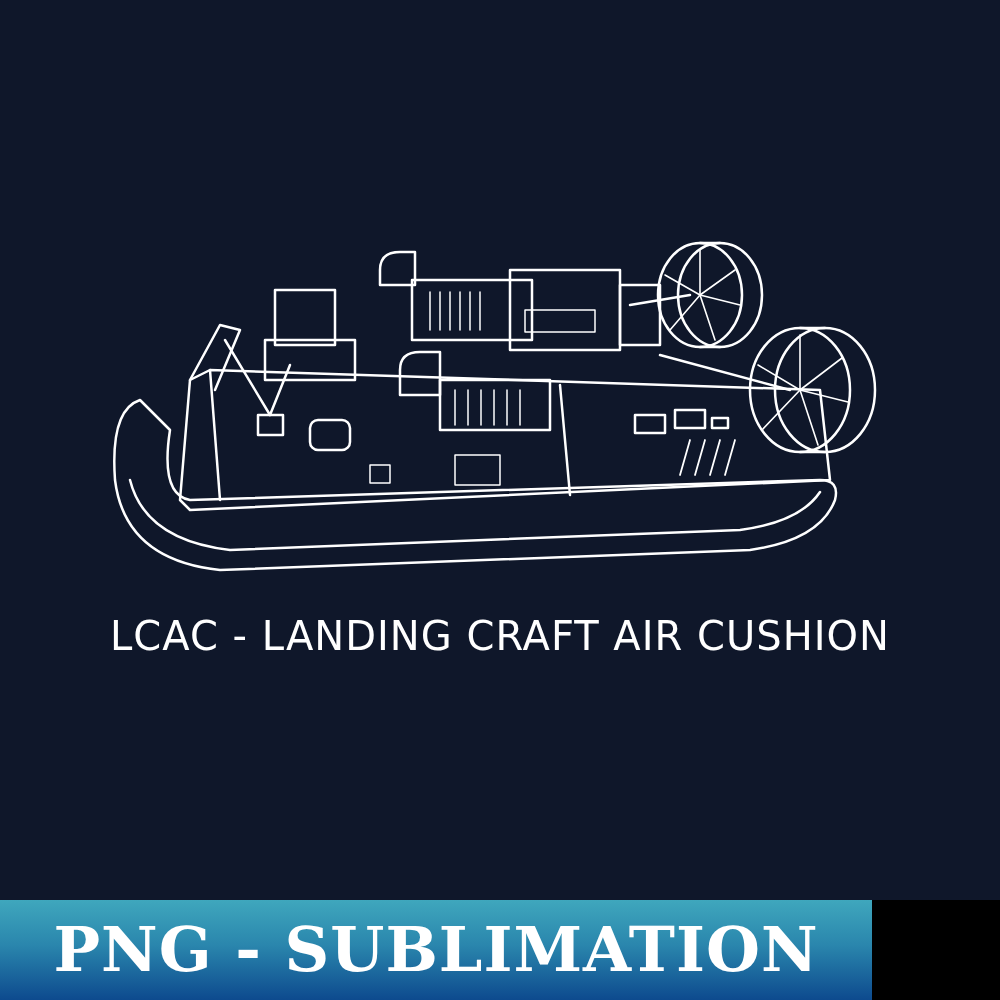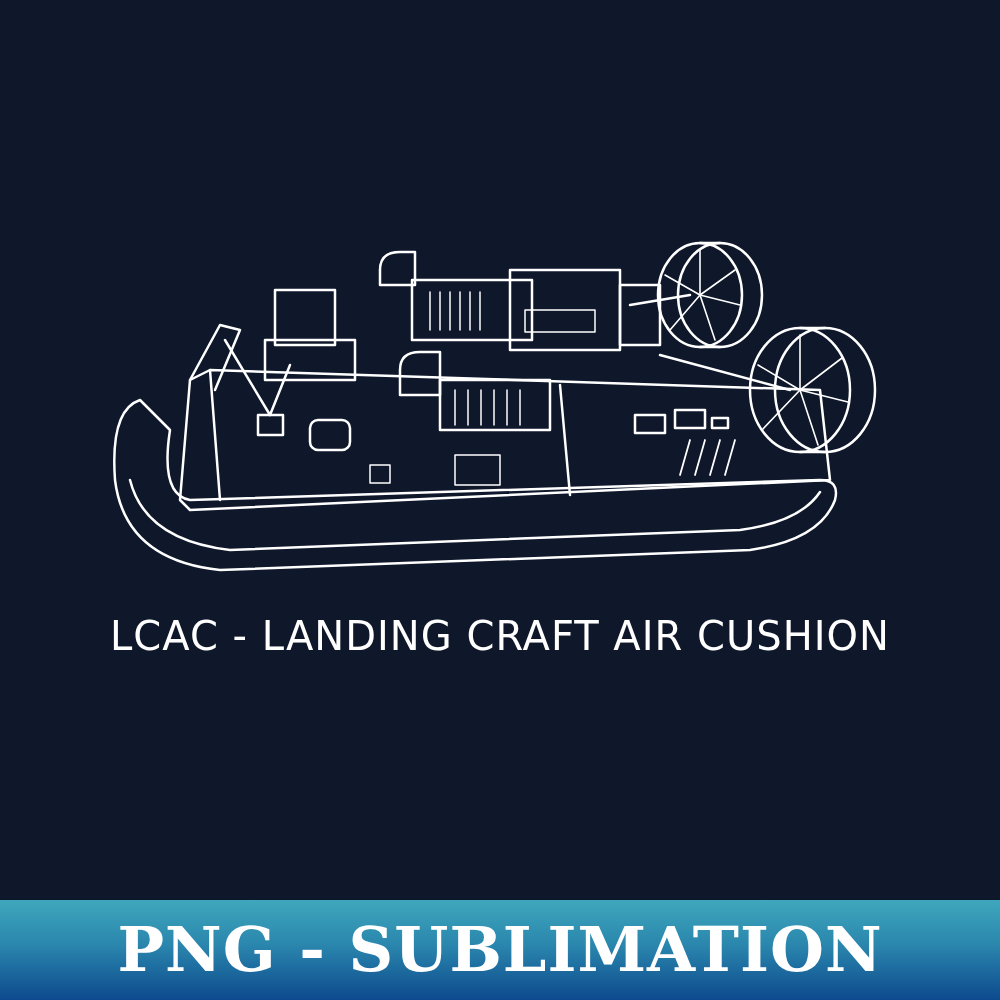--- a/index.html
+++ b/index.html
@@ -44,21 +44,21 @@
       font-family: "DejaVu Sans", sans-serif;
       font-size: 40px;
       letter-spacing: 1px;
       line-height: 48px;
       font-weight: normal;
     }
     .banner {
       position: absolute;
       left: 0;
       top: 900px;
-      width: 1000px;
+      width: 872px;
       height: 100px;
       background: linear-gradient(to bottom, #3fa7bd 0%, #2a86ad 45%, #0d4a8e 100%);
       display: flex;
       align-items: center;
       justify-content: center;
     }
     .banner-text {
       color: #ffffff;
       font-family: "DejaVu Serif", serif;
       font-weight: bold;

